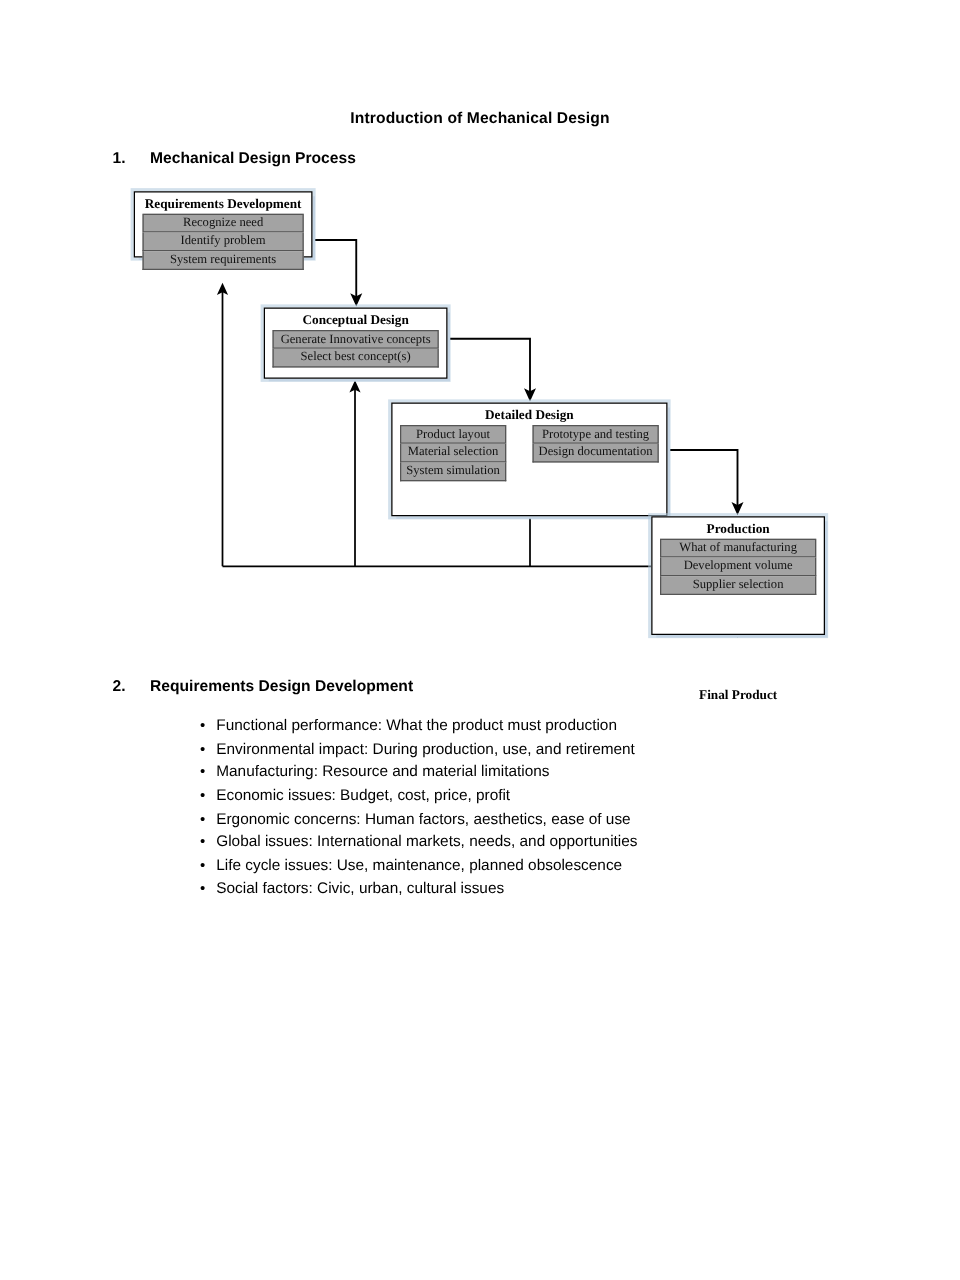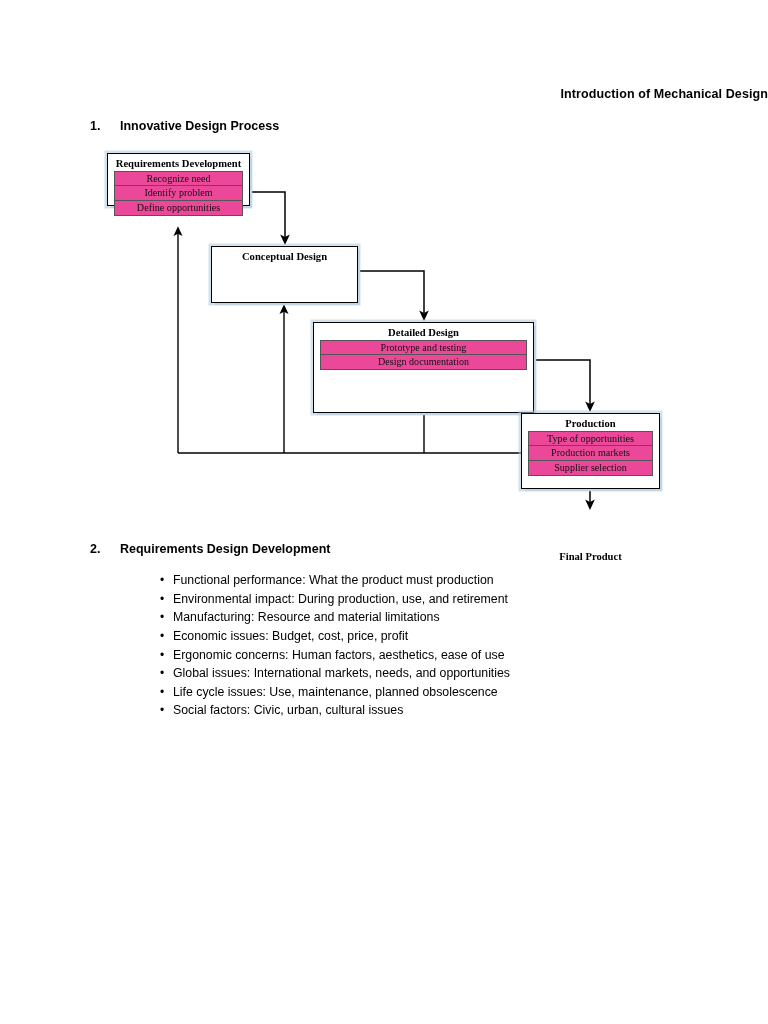--- a/index.html
+++ b/index.html
@@ -15,21 +15,21 @@
     font-family: "Liberation Sans", sans-serif;
     color: #000000;
     overflow: hidden;
   }
 
   
   .doc-title {
     position: absolute;
     left: 0; top: 87px;
     width: 768px;
-    text-align: right;
+    text-align: center;
     font-size: 12.5px;
     font-weight: bold;
     letter-spacing: 0.1px;
   }
   .section {
     position: absolute;
     font-size: 12.5px;
     font-weight: bold;
   }
   .section .num { position: absolute; left: 0; top: 0; }
@@ -93,32 +93,32 @@
   }
   .col { flex: 1 1 auto; }
   .col + .col { margin-left: 21px; }
   .cell {
     box-sizing: border-box;
     border: 1px solid #555555;
     text-align: center;
     font-size: 10.1px;
     line-height: 13px;
     height: 15px;
-    background: #ec4899;
+    background: #a3a3a3;
     white-space: nowrap;
     overflow: hidden;
     color: #111;
   }
   .cell + .cell { border-top: none; }
   .cell-blank { border: none; background: transparent; }
 
   #node-requirements { left: 107px; top: 153px; width: 143px; height: 53px; }
   #node-conceptual  { left: 211px; top: 246px; width: 147px; height: 57px; }
   #node-detailed    { left: 313px; top: 322px; width: 221px; height: 91px; }
-  #node-production  { left: 521px; top: 413px; width: 139px; height: 76px; }
+  #node-production  { left: 521px; top: 413px; width: 139px; height: 95px; }
 
   #final-product {
     position: absolute;
     left: 521px; top: 511px;
     width: 139px;
     text-align: center;
     font-family: "Liberation Serif", serif;
     font-weight: bold;
     font-size: 10.6px;
     margin-top: 40px;
@@ -126,21 +126,21 @@
 </style>
 </head>
 <body>
 
 <div id="page">
 
   <div class="doc-title">Introduction of Mechanical Design</div>
 
   <div class="section" id="section-1">
     <span class="num">1.</span>
-    <span class="txt">Innovative Design Process</span>
+    <span class="txt">Mechanical Design Process</span>
   </div>
 
   <div id="flow">
 
     <svg width="768" height="540">
       <defs>
         <marker id="arrow" markerWidth="9" markerHeight="9" refX="4.2" refY="4" orient="auto">
           <path d="M0.6,0.8 L7.6,4 L0.6,7.2 L2.2,4 Z" fill="#000"></path>
         </marker>
       </defs>
@@ -163,46 +163,57 @@
         <path d="M424,453 L424,399" marker-end="url(#arrow)"></path>
       </g>
     </svg>
 
     <div class="node" id="node-requirements">
       <div class="node-title">Requirements Development</div>
       <div class="rows">
         <div class="col">
           <div class="cell">Recognize need</div>
           <div class="cell">Identify problem</div>
-          <div class="cell">Define opportunities</div>
+          <div class="cell">System requirements</div>
         </div>
       </div>
     </div>
 
     <div class="node" id="node-conceptual">
       <div class="node-title">Conceptual Design</div>
+      <div class="rows">
+        <div class="col">
+          <div class="cell">Generate Innovative concepts</div>
+          <div class="cell">Select best concept(s)</div>
+        </div>
+      </div>
     </div>
 
     <div class="node" id="node-detailed">
       <div class="node-title">Detailed Design</div>
       <div class="rows">
+        <div class="col">
+          <div class="cell">Product layout</div>
+          <div class="cell">Material selection</div>
+          <div class="cell">System simulation</div>
+        </div>
         <div class="col">
           <div class="cell">Prototype and testing</div>
           <div class="cell">Design documentation</div>
           <div class="cell cell-blank"></div>
         </div>
       </div>
     </div>
 
     <div class="node" id="node-production">
       <div class="node-title">Production</div>
       <div class="rows">
         <div class="col">
-          <div class="cell">Type of opportunities</div>
-          <div class="cell">Production markets</div>
+          <div class="cell">What of manufacturing</div>
+          <div class="cell">Development volume</div>
           <div class="cell">Supplier selection</div>
         </div>
       </div>
     </div>
 
     <div id="final-product">Final Product</div>
   </div>
 
   <div class="section" id="section-2">
     <span class="num">2.</span>

